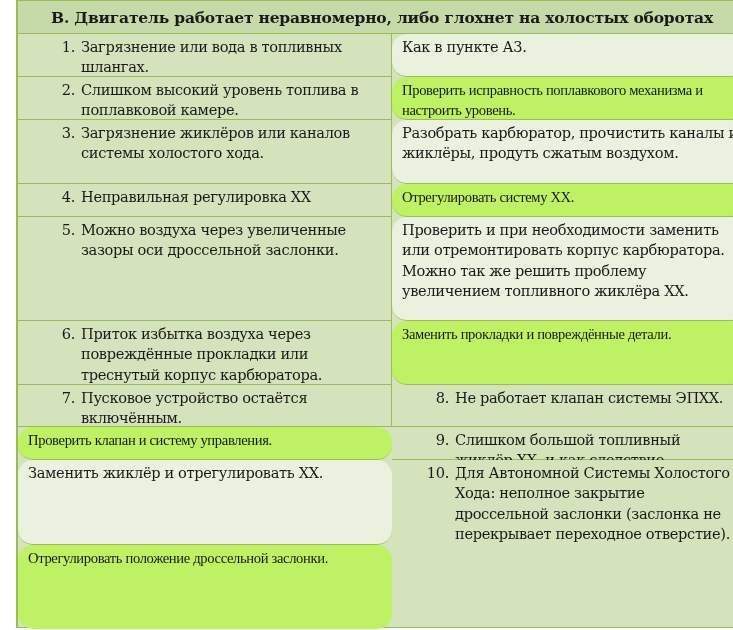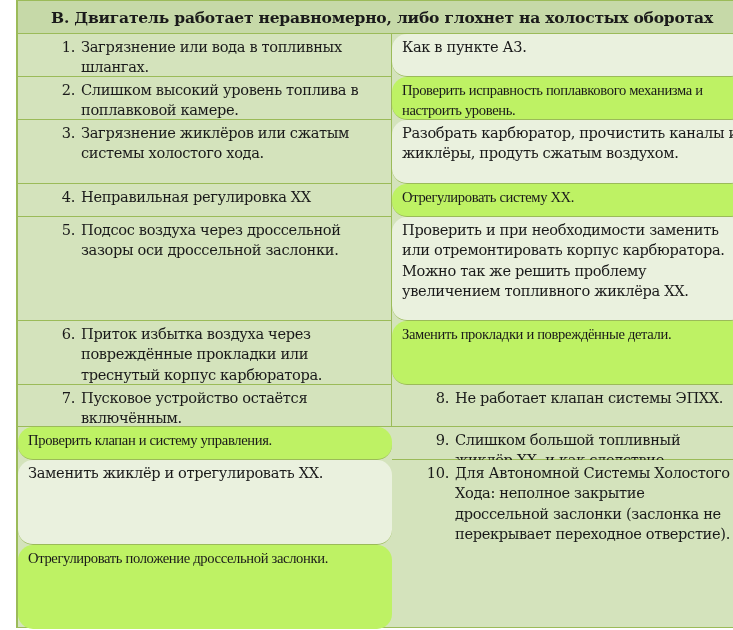--- a/index.html
+++ b/index.html
@@ -53,33 +53,33 @@
   <div class="cell rem light">Как в пункте А3.</div>
 
   <div class="cell cause">
       <span class="num">2.</span>
       <span class="ctext">Слишком высокий уровень топлива в поплавковой камере.</span>
     </div>
   <div class="cell rem dark">Проверить исправность поплавкового механизма и настроить уровень.</div>
 
   <div class="cell cause">
       <span class="num">3.</span>
-      <span class="ctext">Загрязнение жиклёров или сжатым системы холостого хода.</span>
+      <span class="ctext">Загрязнение жиклёров или каналов системы холостого хода.</span>
     </div>
   <div class="cell rem light">Разобрать карбюратор, прочистить каналы и жиклёры, продуть сжатым воздухом.</div>
 
   <div class="cell cause">
       <span class="num">4.</span>
       <span class="ctext">Неправильная регулировка ХХ</span>
     </div>
   <div class="cell rem dark">Отрегулировать систему ХХ.</div>
 
   <div class="cell cause">
       <span class="num">5.</span>
-      <span class="ctext">Подсос воздуха через дроссельной зазоры оси дроссельной заслонки.</span>
+      <span class="ctext">Можно воздуха через увеличенные зазоры оси дроссельной заслонки.</span>
     </div>
   <div class="cell rem light">Проверить и при необходимости заменить или отремонтировать корпус карбюратора. Можно так же решить проблему увеличением топливного жиклёра ХХ.</div>
 
   <div class="cell cause">
       <span class="num">6.</span>
       <span class="ctext">Приток избытка воздуха через повреждённые прокладки или треснутый корпус карбюратора.</span>
     </div>
   <div class="cell rem dark">Заменить прокладки и повреждённые детали.</div>
 
   <div class="cell cause">

